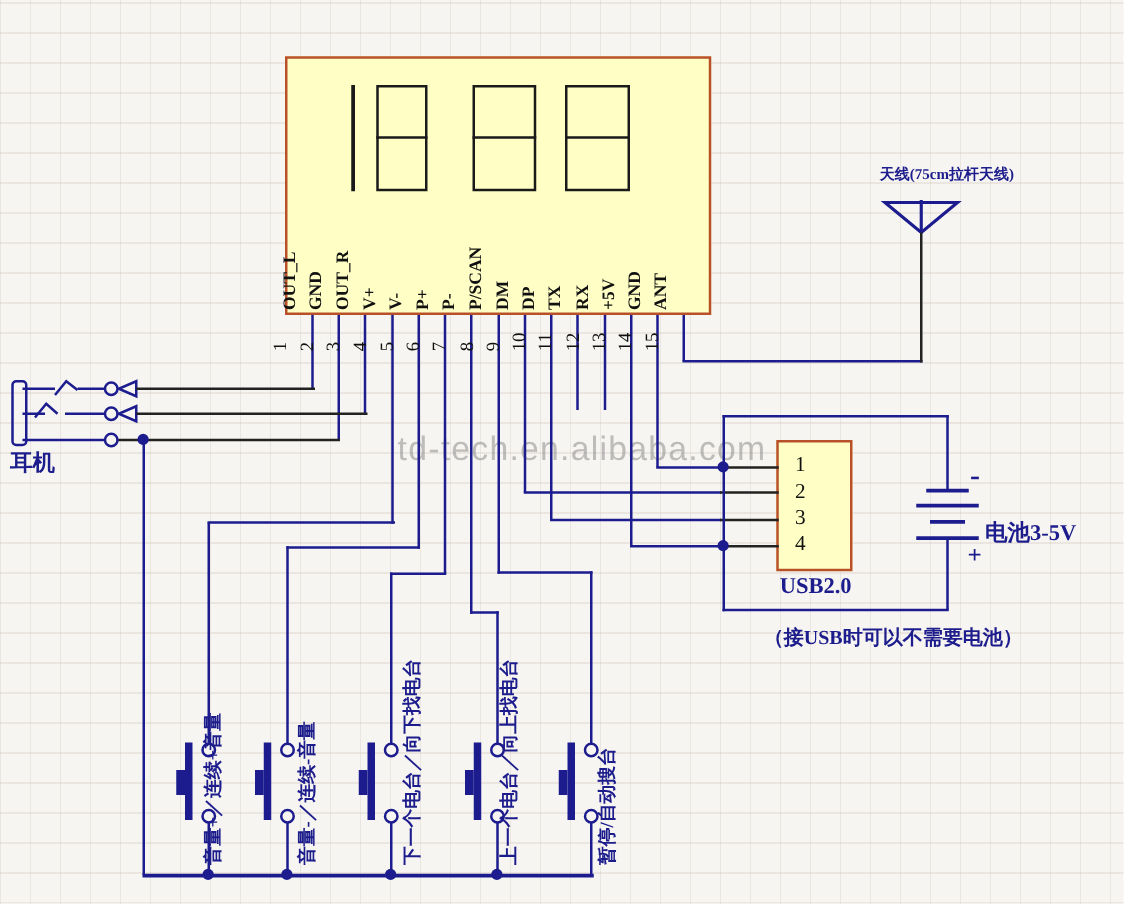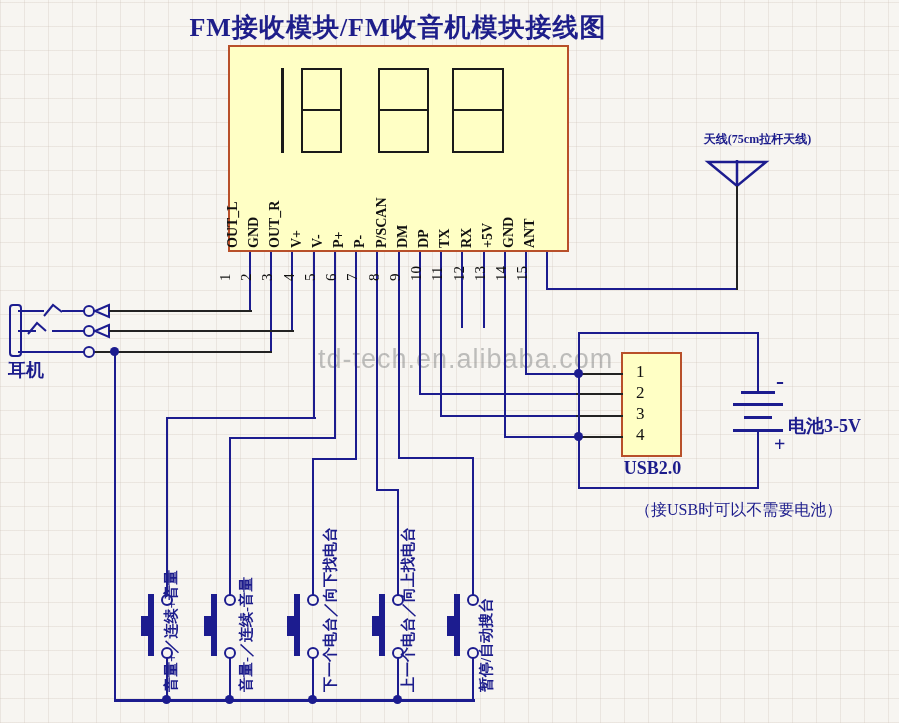--- a/index.html
+++ b/index.html
@@ -24,37 +24,36 @@
   .navy{color:#1c1c8c;}
   .watermark{left:318px;top:344px;font-size:27px;color:rgba(140,140,140,.55);font-family:"Liberation Sans",sans-serif;letter-spacing:1px;}
   .jack{left:9px;top:304px;width:9px;height:49px;border:2px solid #1c1c8f;border-radius:4px;background:transparent;}
   .usbnum{font-size:17px;color:#111;}
 </style>
 </head>
 <body>
 
 <div id="canvas">
 
-  <div class="abs title">FM接收模块/FM收音机模块接线图</div>
 
   <div class="abs watermark">td-tech.en.alibaba.com</div>
 
   <div class="abs modbox"></div>
 
   <div class="abs" style="left:281px;top:68px;width:3px;height:85px;background:#1a1a1a;"></div>
   <div class="abs seg" style="left:301px;top:68px;width:37px;height:81px;"></div>
   <div class="abs segmid" style="left:301px;top:109px;width:41px;"></div>
   <div class="abs seg" style="left:378px;top:68px;width:47px;height:81px;"></div>
   <div class="abs segmid" style="left:378px;top:109px;width:51px;"></div>
   <div class="abs seg" style="left:452px;top:68px;width:48px;height:81px;"></div>
   <div class="abs segmid" style="left:452px;top:109px;width:52px;"></div>
 
   <div class="abs usbbox"></div>
   <div class="abs navy" style="left:610px;top:458px;width:85px;text-align:center;font-size:18px;font-weight:bold;">USB2.0</div>
-  <div class="abs navy" style="left:635px;top:500px;width:260px;font-size:16px;font-weight:normal;">（接USB时可以不需要电池）</div>
+  <div class="abs navy" style="left:611px;top:500px;width:260px;font-size:16px;font-weight:bold;">（接USB时可以不需要电池）</div>
 
   <div class="abs navy" style="left:788px;top:414px;font-size:18px;font-weight:bold;">电池3-5V</div>
   <div class="abs navy" style="left:776px;top:368px;font-size:24px;font-weight:bold;">-</div>
   <div class="abs navy" style="left:774px;top:433px;font-size:20px;font-weight:bold;">+</div>
 
   <div class="abs navy" style="left:665px;top:131px;width:185px;text-align:center;font-size:12px;font-weight:bold;">天线(75cm拉杆天线)</div>
 
   <div class="abs jack"></div>
   <div class="abs navy" style="left:8px;top:358px;font-size:18px;font-weight:bold;">耳机</div>
 

